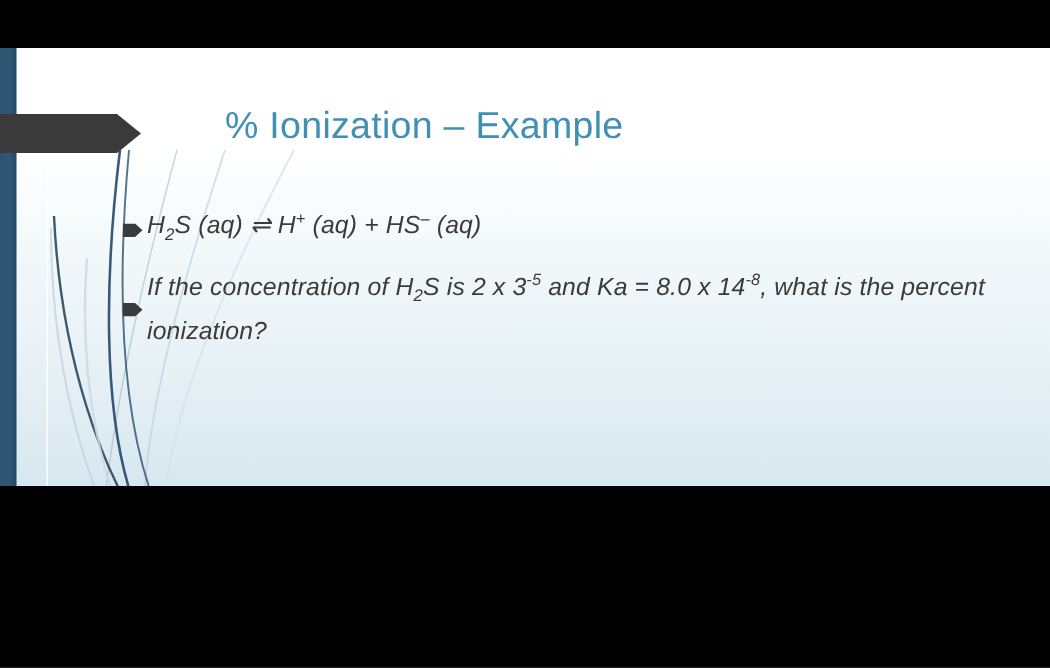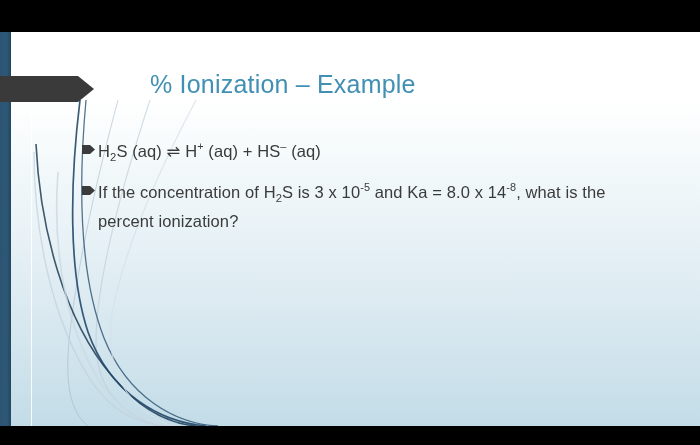--- a/index.html
+++ b/index.html
@@ -30,21 +30,21 @@
   }
   .letterbox.top    { top: 0;    height: 32px; }
   .letterbox.bottom { top: 426px; height: 19px; }
 
   
   #slide {
     position: absolute;
     left: 0;
     top: 32px;
     width: 700px;
-    height: 394px;
+    height: 292px;
     overflow: hidden;
     background: #ffffff;
   }
 
   
   .slide-bg-top {
     position: absolute;
     left: 0; top: 0;
     width: 700px; height: 80px;
     background: #ffffff;
@@ -114,22 +114,23 @@
   .body-list {
     position: absolute;
     left: 82px;
     top: 103px;
     width: 580px;
     z-index: 9;
     color: #3b3b3b;
   }
   .bullet-row {
     display: flex;
-    align-items: flex-start;
+    align-items: center;
     margin-bottom: 7px;
+    font-style: italic;
   }
   .bullet-mark {
     flex: 0 0 auto;
     width: 14px;
     padding-top: 5px;
     margin-right: 2px;
   }
   .bullet-text {
     flex: 1 1 auto;
     font-size: 16.5px;
@@ -194,21 +195,21 @@
         </span>
         <span class="bullet-text"><span>H</span><sub>2</sub><span>S (aq) ⇌ H</span><sup>+</sup><span> (aq) + HS</span><sup>–</sup><span> (aq)</span></span>
       </div>
 
       <div class="bullet-row">
         <span class="bullet-mark">
           <svg width="13" height="9" viewBox="0 0 13 9">
             <polygon points="0,0 8,0 13,4.5 8,9 0,9" fill="#3b3b3b"></polygon>
           </svg>
         </span>
-        <span class="bullet-text"><span>If the concentration of H</span><sub>2</sub><span>S is 3 x 10</span><sup>-5</sup><span> and Ka = 8.0 x 14</span><sup>-8</sup><span>, what is the percent ionization?</span></span>
+        <span class="bullet-text"><span>If the concentration of H</span><sub>2</sub><span>S is 2 x 3</span><sup>-5</sup><span> and Ka = 8.0 x 14</span><sup>-8</sup><span>, what is the percent ionization?</span></span>
       </div>
 
     </div>
 
   </div>
 
   <div class="green-marker"></div>
 
   <div class="letterbox bottom"></div>
 

